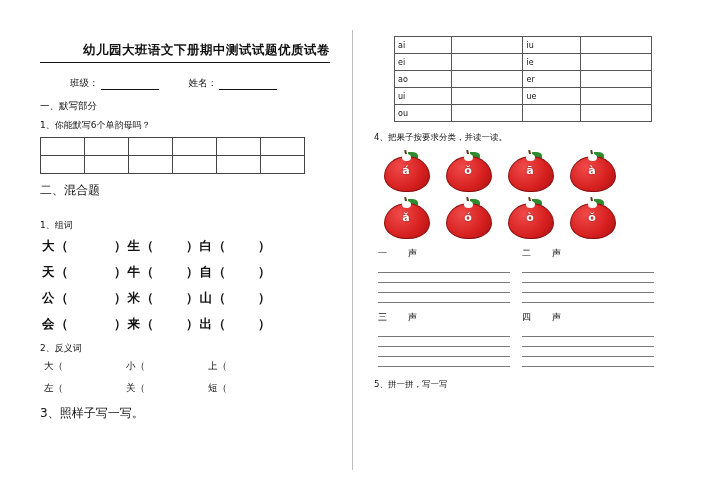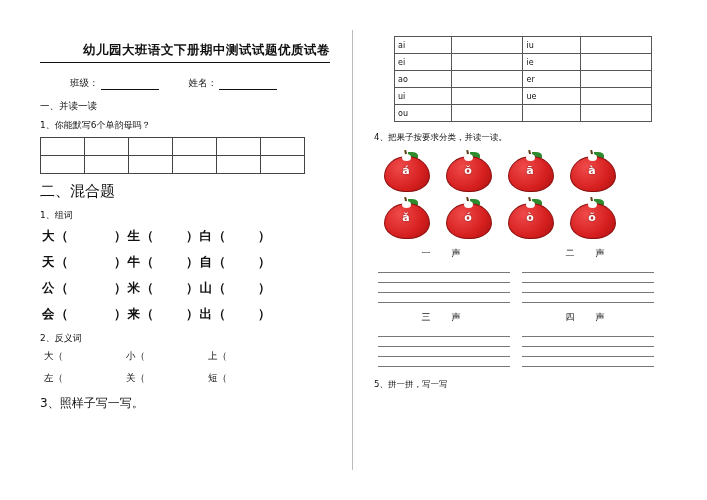--- a/index.html
+++ b/index.html
@@ -34,21 +34,21 @@
   .info-line{border-bottom:1px solid #111;width:58px;height:10px;margin-left:2px;}
   .sec-head{font-size:9.5px;margin:10px 0 6px 0;}
   .q-line{font-size:9px;margin:6px 0 5px 0;}
   table.grid{
     border-collapse:collapse;width:265px;margin:4px 0 6px 0;
   }
   table.grid td{
     border:1px solid #444;height:15px;
   }
   .divider-head{
-    font-size:15px;margin:8px 0 8px 0;font-family:Liberation Mono, monospace;
+    font-size:12px;margin:8px 0 20px 0;font-family:Liberation Mono, monospace;
   }
   .big-chars{margin:6px 0 4px 2px;}
   .bc-row{
     display:flex;font-size:12.5px;font-weight:bold;
     margin-bottom:9px;letter-spacing:1px;
   }
   .bc-cell{width:88px;white-space:nowrap;}
   .anto{margin:4px 0 0 4px;}
   .anto-row{
     display:flex;font-size:9.5px;margin-bottom:9px;
@@ -101,21 +101,21 @@
     position:absolute;left:0;top:14px;width:52px;text-align:center;
     font-size:11px;color:#fff;font-weight:bold;
     text-shadow:0 0 2px rgba(0,0,0,.5);
   }
   .tone-grid{
     display:grid;grid-template-columns:1fr 1fr;gap:8px 12px;
     width:276px;margin:10px 0 0 6px;
   }
   .tone-box{}
   .tone-title{
-    font-size:9px;text-align:center;margin-bottom:3px;letter-spacing:6px;
+    font-size:9px;text-align:left;margin-bottom:3px;letter-spacing:6px;
   }
   .tone-lines div{
     border-bottom:1px solid #777;height:9px;
   }
   .q5{font-size:8.5px;margin:12px 0 0 2px;}
 </style>
 </head>
 <body>
 
 <div class="page">
@@ -129,21 +129,21 @@
       <div class="info-item">
         <span class="info-label">班级：</span>
         <span class="info-line"></span>
       </div>
       <div class="info-item">
         <span class="info-label">姓名：</span>
         <span class="info-line"></span>
       </div>
     </div>
 
-    <div class="sec-head">一、并读一读</div>
+    <div class="sec-head">一、默写部分</div>
     <div class="q-line">1、你能默写6个单韵母吗？</div>
 
     <table class="grid">
       <tbody>
           <tr>
         <td></td>
         <td></td>
         <td></td>
         <td></td>
         <td></td>

